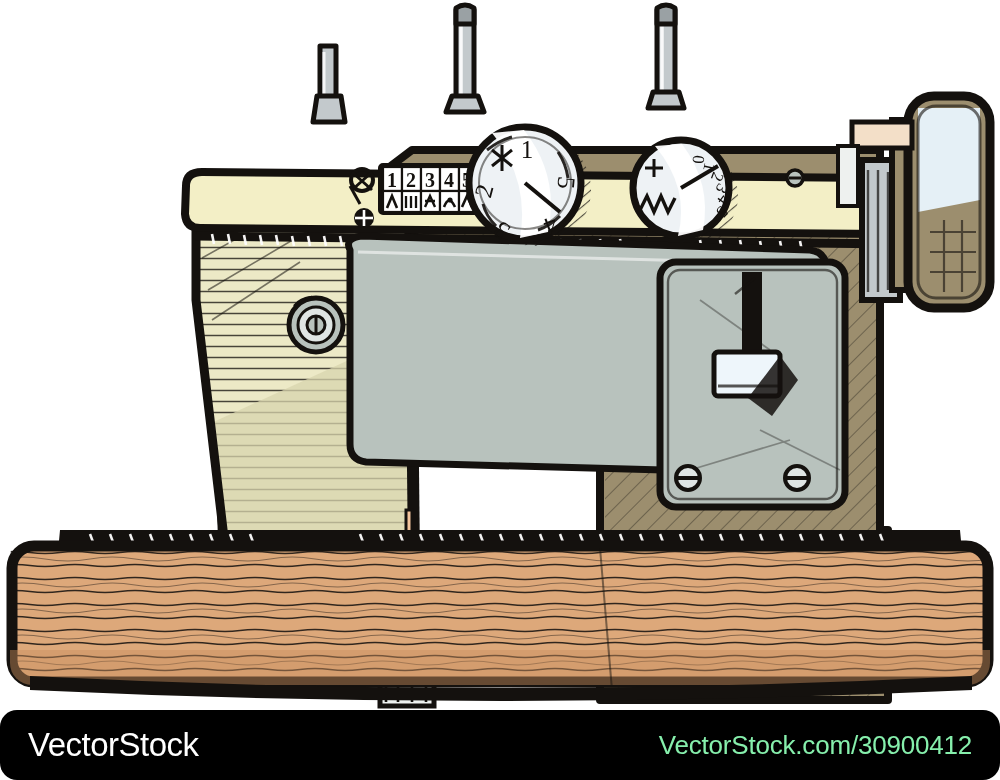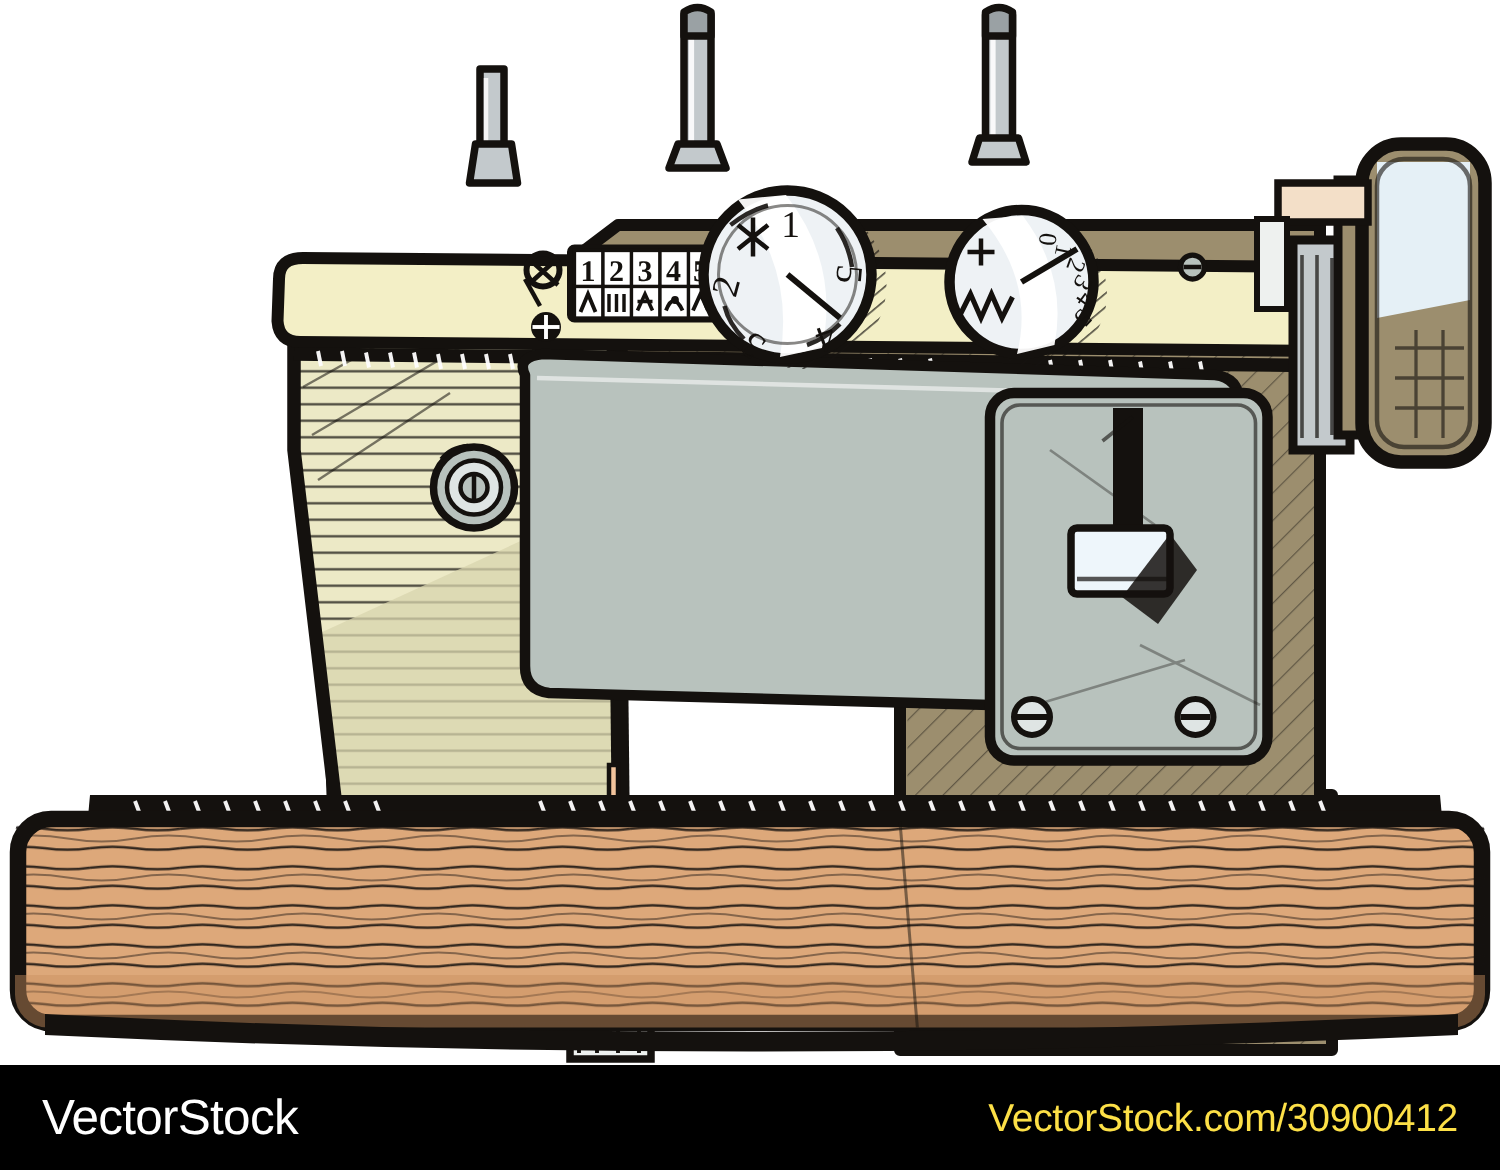--- a/index.html
+++ b/index.html
@@ -13,28 +13,28 @@
 
   
   #art{position:absolute;left:0;top:0;width:1000px;height:710px;background:#fff;}
   #art svg{display:block;width:1000px;height:710px;}
 
   
   #footer{
     position:absolute;left:0;top:710px;width:1000px;height:70px;
     background:#000000;
     display:flex;align-items:center;justify-content:space-between;
-    box-sizing:border-box;padding:0 28px;
+    box-sizing:border-box;padding:0 28px;border-radius:17px;
   }
   #brand{
     color:#ffffff;font-size:33px;font-weight:400;letter-spacing:-0.5px;
     font-family:"Liberation Sans", sans-serif;white-space:nowrap;
   }
   #wmurl{
-    color:#fde047;font-size:26px;font-weight:400;letter-spacing:-0.2px;
+    color:#86efac;font-size:26px;font-weight:400;letter-spacing:-0.2px;
     font-family:"Liberation Sans", sans-serif;white-space:nowrap;
   }
 </style>
 </head>
 <body>
 
 <div id="stage">
 
   <div id="art">
     <svg viewBox="0 0 1000 710" xmlns="http://www.w3.org/2000/svg">

